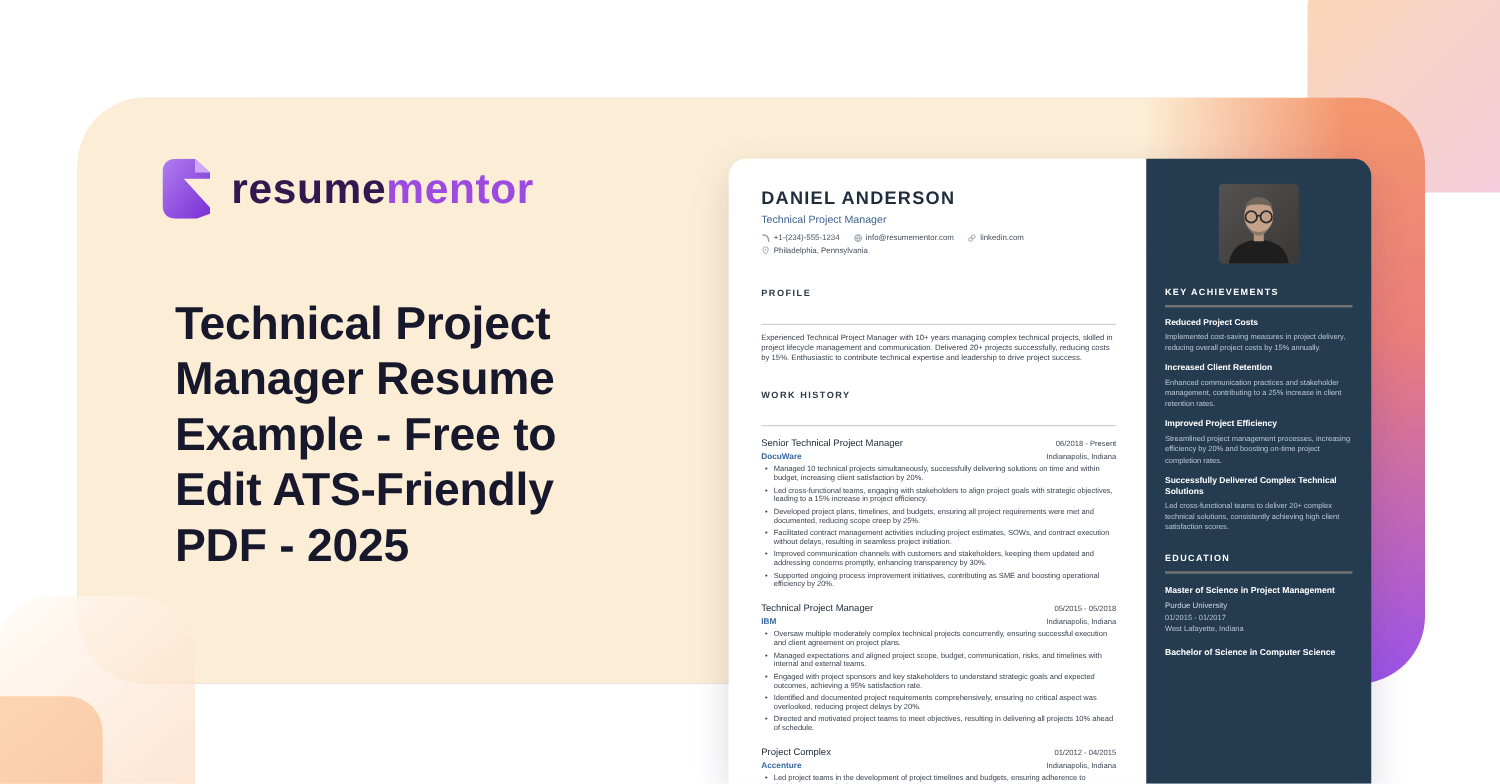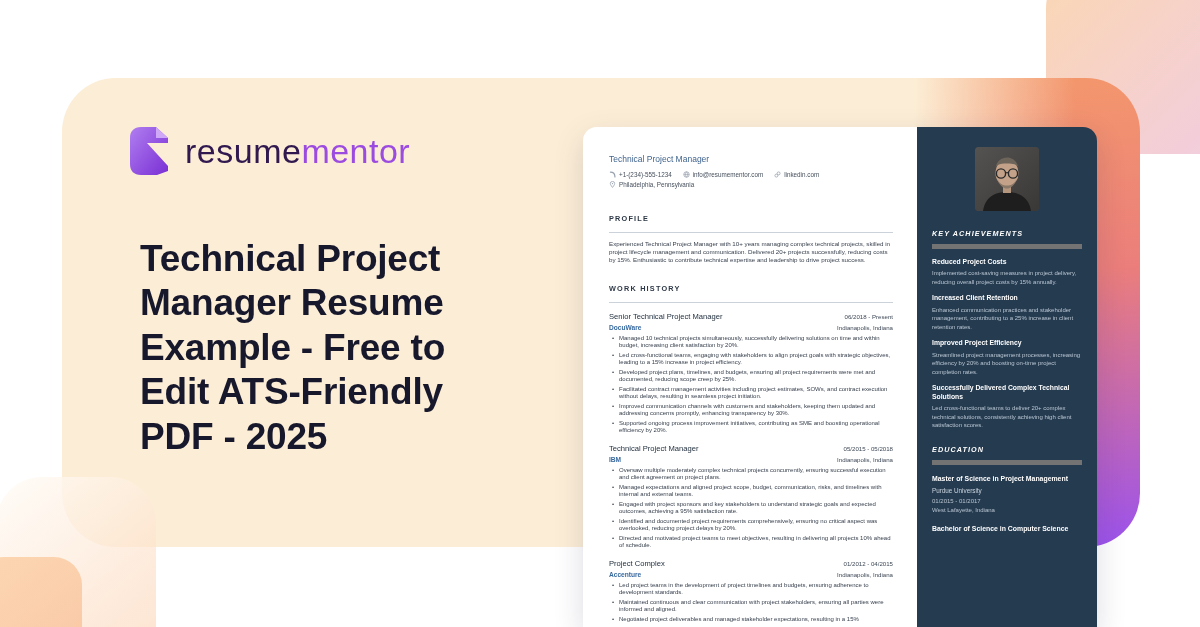--- a/index.html
+++ b/index.html
@@ -31,21 +31,21 @@
     position:absolute; left:62px; top:78px; width:1078px; height:469px;
     border-radius:54px; z-index:1;
     background:
       linear-gradient(90deg, #fceed6 0%, #fceed6 79%, rgba(252,238,214,0) 94%),
       linear-gradient(175deg, #f7a266 0%, #eb7e7b 50%, #9b52ec 100%);
   }
 
   
   .logo { position:absolute; left:130px; top:127px; display:flex; align-items:center; gap:15px; z-index:3; }
   .logo-mark svg { display:block; }
-  .logo-text { font-size:34px; font-weight:normal; letter-spacing:0.5px; color:#31194f; }
+  .logo-text { font-size:34px; font-weight:bold; letter-spacing:0.5px; color:#31194f; }
   .logo-text .accent { color:#9c4be0; }
 
   
   .headline {
     position:absolute; left:120px; top:237px; width:382px; z-index:3;
     font-size:37px; line-height:1.2; font-weight:bold; color:#17182c; letter-spacing:-0.2px;margin-left:20px;
   }
 
   
   .resume {
@@ -65,21 +65,21 @@
   
   .r-name { font-size:14.5px; font-weight:bold; letter-spacing:1px; color:#1e2c3c; }
   .r-title { font-size:8.5px; color:#41648d; margin-top:3px; }
   .contact { margin-top:7px; }
   .c-row { display:flex; gap:11px; align-items:center; margin-bottom:3px; }
   .c-item { display:flex; align-items:center; gap:3px; font-size:6.3px; color:#47505d; }
   .c-item svg { display:block; }
 
   .sec-h {
     font-size:7.3px; font-weight:bold; letter-spacing:1.2px; color:#2e3947;
-    padding-bottom:9px; border-bottom:1px solid #ccd2d9;
+    padding-bottom:20px; border-bottom:1px solid #ccd2d9;
   }
   .sec-profile .sec-h { margin-top:26px; }
   .sec-work .sec-h { margin-top:19px; }
   .profile-text { font-size:6.2px; line-height:1.32; color:#39424f; margin-top:7px; }
 
   .job { margin-top:9px; }
   .job-head, .job-sub { display:flex; justify-content:space-between; align-items:baseline; }
   .job-title { font-size:7.6px; font-weight:normal; color:#22303f; }
   .job-date { font-size:6.1px; color:#3e4856; }
   .job-sub { margin-top:3px; }
@@ -92,21 +92,21 @@
   }
   .job li::before { content:"•"; position:absolute; left:-6px; color:#39424f; }
 
   
   .photo {
     width:64px; height:64px; margin:0 auto 18px auto; border-radius:4px; overflow:hidden;
     background:#454545;
   }
   .side-h {
     font-size:7.2px; font-weight:bold; letter-spacing:1.1px; color:#ffffff;
-    padding-bottom:6px; border-bottom:5px solid #737373; margin-bottom:9px;font-style:italic;
+    padding-bottom:6px; border-bottom:2px solid #737373; margin-bottom:9px;
   }
   .side-sec { margin-bottom:4px; }
   .ach { margin-bottom:8px; }
   .ach-t { font-size:6.8px; font-weight:bold; line-height:1.3; margin-bottom:2.5px; color:#ffffff; }
   .ach-d { font-size:6px; line-height:1.42; color:#b9c6d3; }
   .skills-text { font-size:6.2px; line-height:1.5; color:#c2cdd9; }
   .sec-skills .side-h { margin-top:14px; }
   .sec-edu .side-h { margin-top:15px; }
   .edu { margin-bottom:9px; }
   .edu-degree { font-size:6.9px; font-weight:bold; line-height:1.35; color:#ffffff; margin-bottom:4px; }
@@ -135,20 +135,21 @@
     </svg>
   </span>
   <span class="logo-text"><span>resume</span><span class="accent">mentor</span></span>
 </div>
 
 <h1 class="headline">Technical Project Manager Resume Example - Free to Edit ATS-Friendly PDF - 2025</h1>
 
 <div class="resume">
 
   <div class="resume-main">
+    <div class="r-name">DANIEL ANDERSON</div>
     <div class="r-title">Technical Project Manager</div>
 
     <div class="contact">
       <div class="c-row">
         <span class="c-item">
           <span>
               <svg width="7" height="7" viewBox="0 0 10 10">
                 <path d="M2 1.5 C6.5 1.5 8.5 4 8.5 8.5" fill="none" stroke="#97a1ae" stroke-width="1.7" stroke-linecap="round"></path>
               </svg>
             </span>

